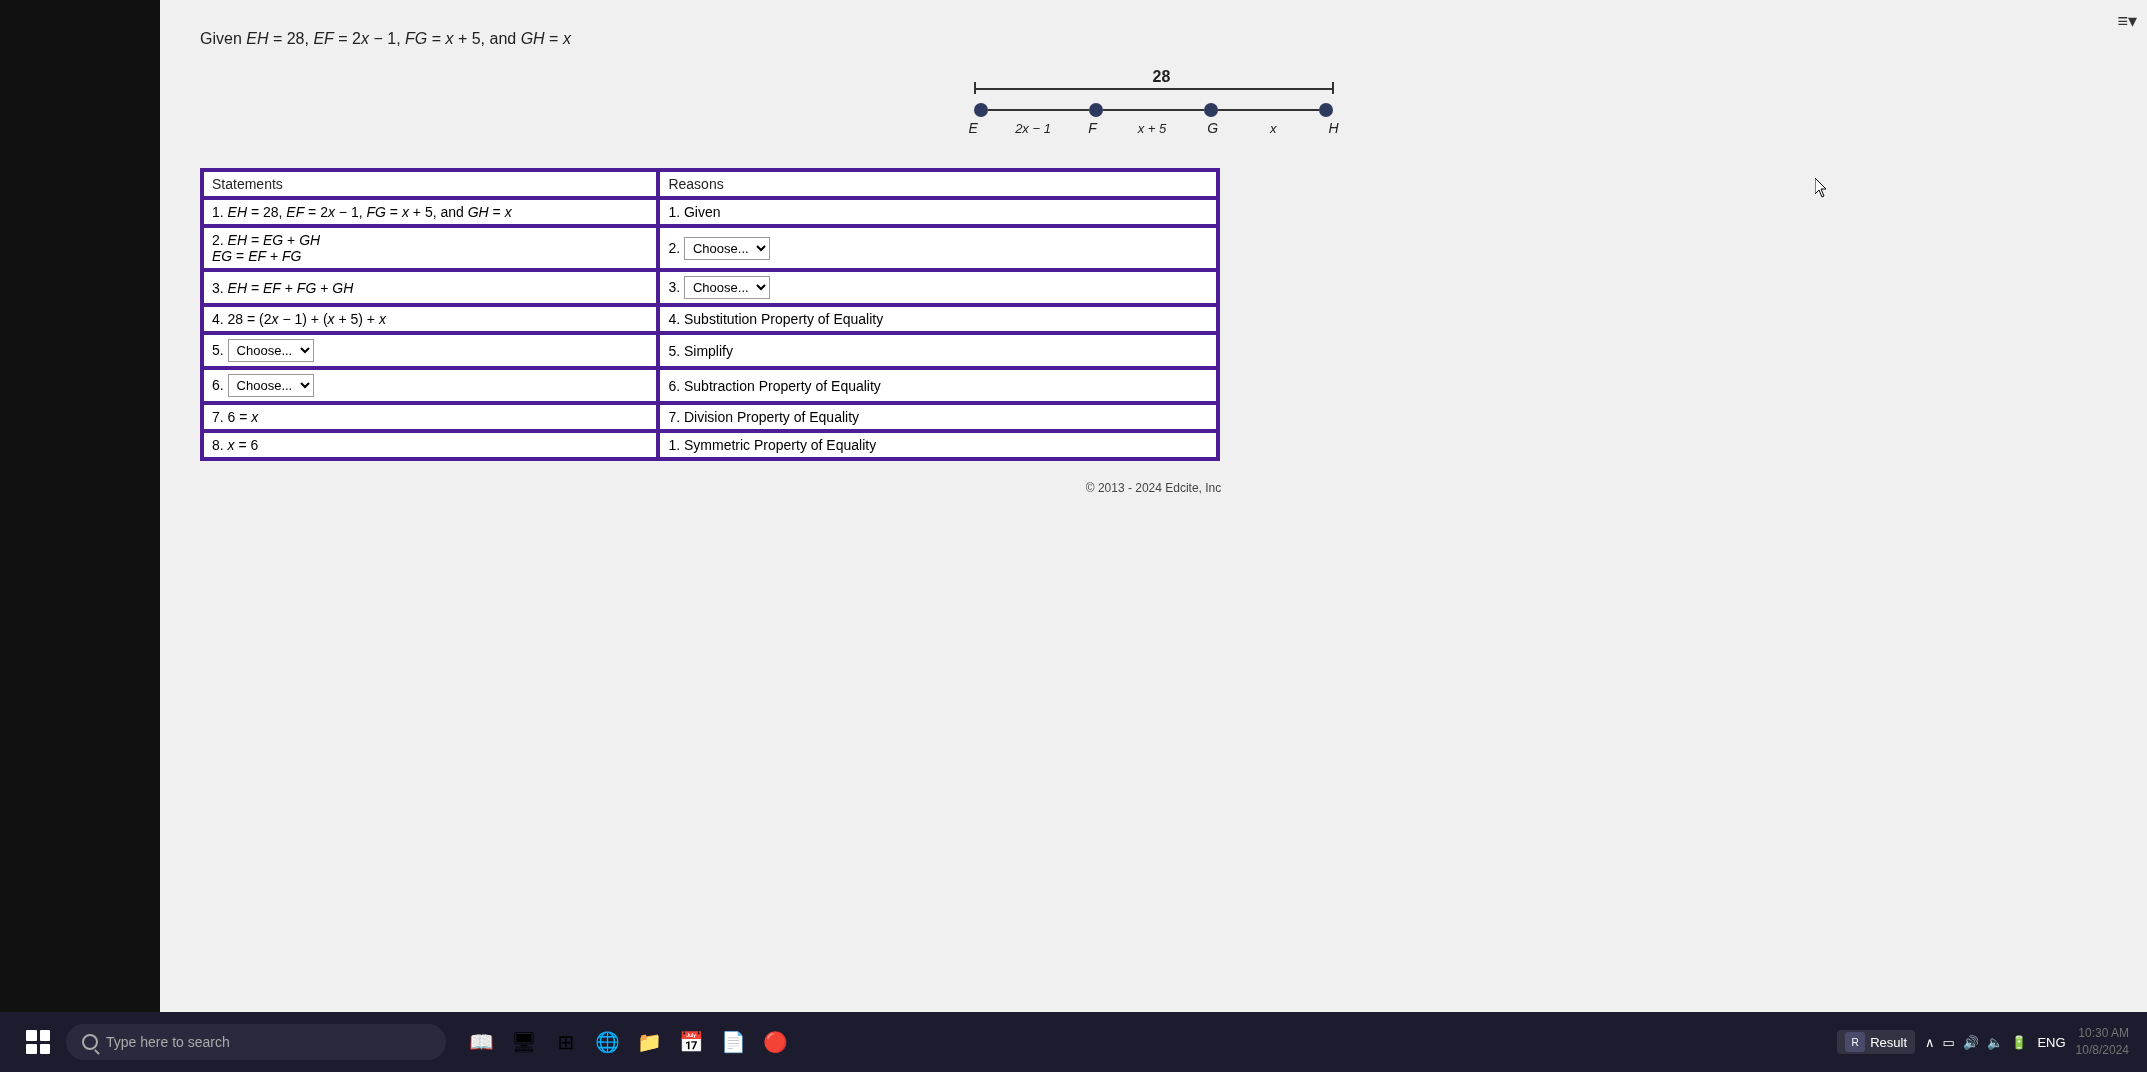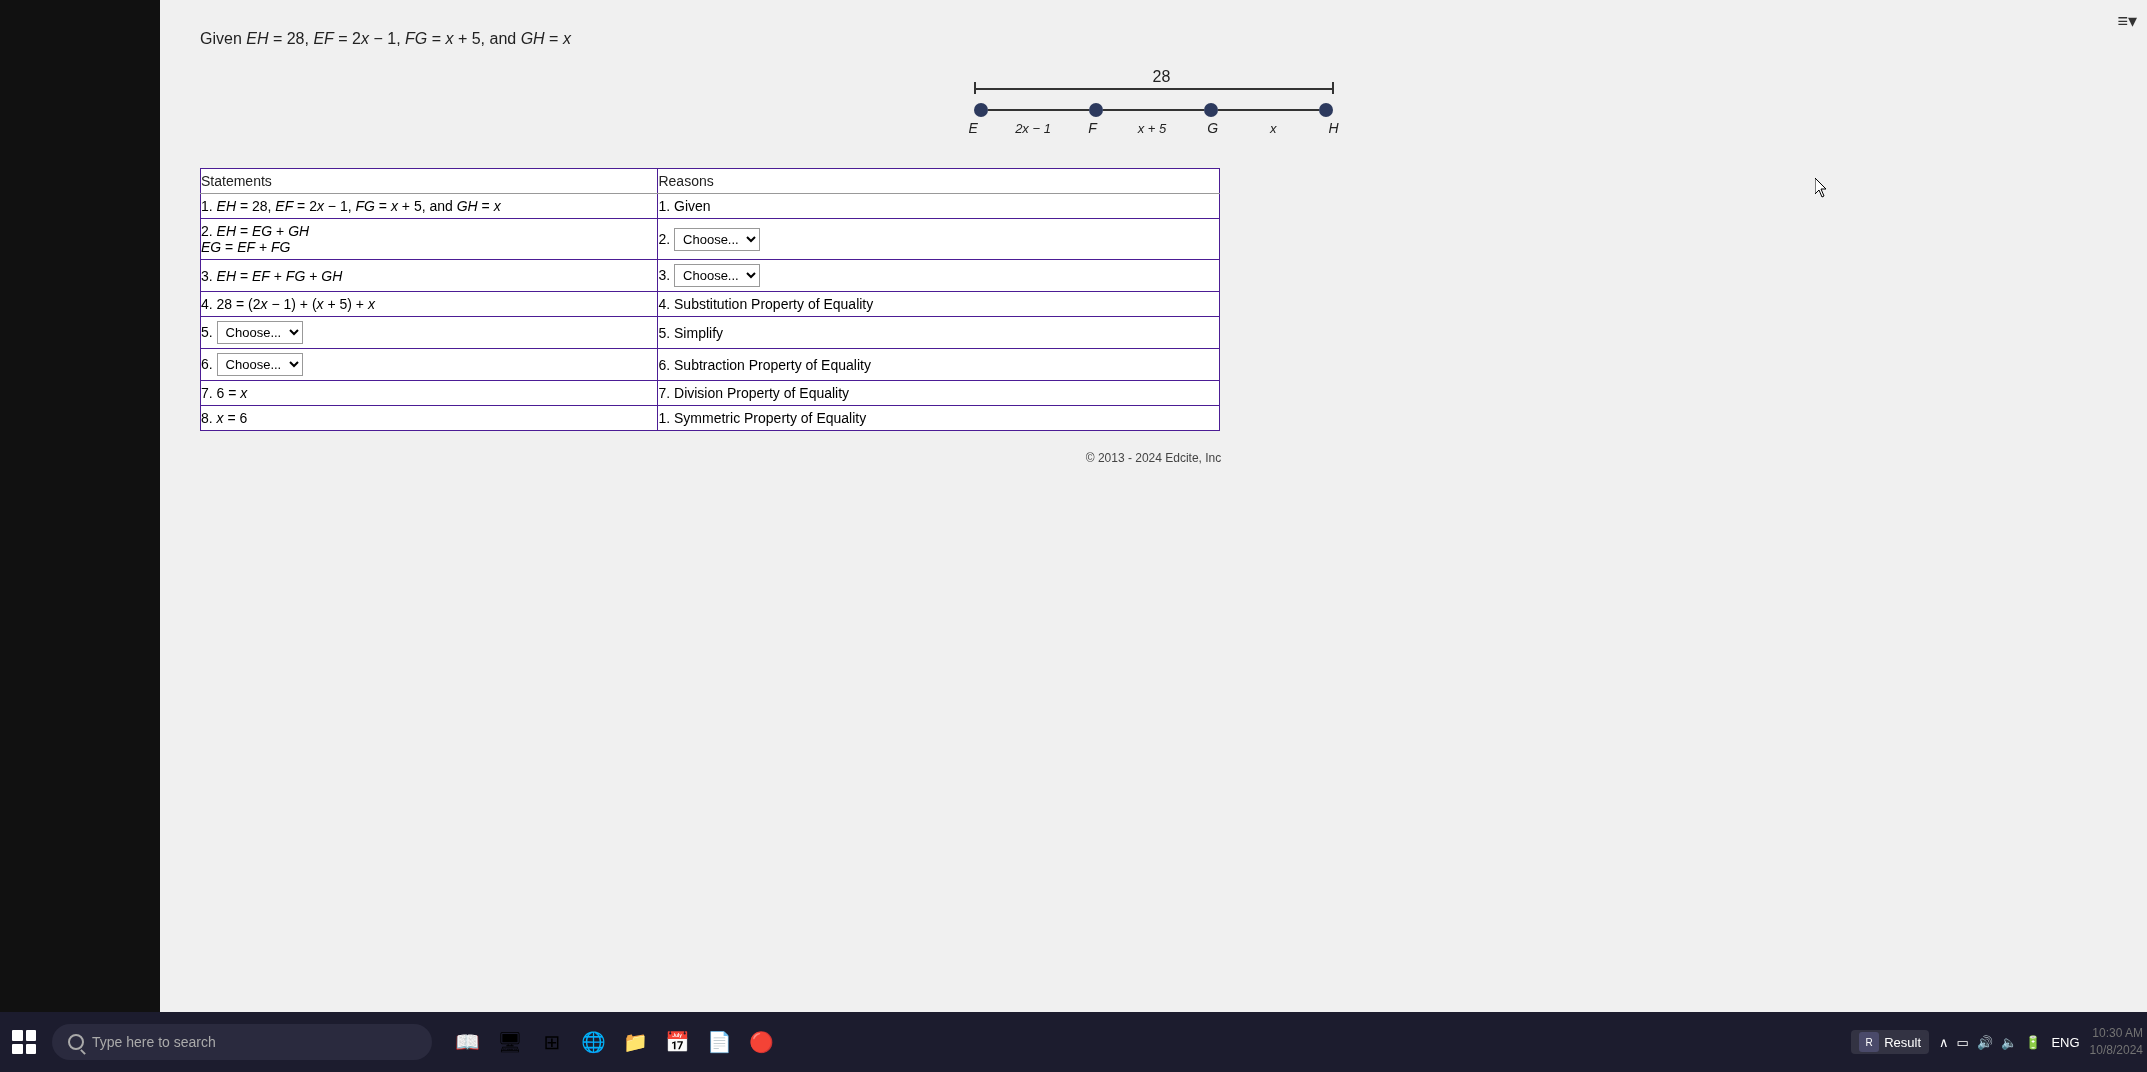--- a/index.html
+++ b/index.html
@@ -61,21 +61,21 @@
       top: 10px;
       left: 30px;
       width: 360px;
       display: flex;
       flex-direction: column;
       align-items: center;
     }
 
     .bracket-label {
       font-size: 16px;
-      font-weight: normal;
+      font-weight: bold;
       color: #222;
       margin-bottom: 2px;
       margin-left: 16px;
     }
 
     .top-line {
       width: 360px;
       height: 2px;
       background: #333;
       position: relative;
@@ -147,22 +147,22 @@
     
     .proof-table {
       width: 1020px;
       border-collapse: collapse;
       margin-top: 10px;
       background: white;
       font-size: 14px;
     }
 
     .proof-table td, .proof-table th {
-      border: 1px solid #4c1d95;
-      padding: 4px 0;
+      border: 4px solid #4c1d95;
+      padding: 4px 8px;
       vertical-align: middle;
     }
 
     .proof-table th {
       background: white;
       font-weight: normal;
       font-size: 14px;
       color: #222;
       text-align: left;
       border-bottom: 1px solid #999;
@@ -205,21 +205,21 @@
     
     .taskbar {
       position: absolute;
       bottom: 0;
       left: 0;
       right: 0;
       height: 60px;
       background: #1c1c2e;
       display: flex;
       align-items: center;
-      padding: 0 4px;
+      padding: 0 18px;
       gap: 8px;
     }
 
     .start-btn {
       width: 40px;
       height: 40px;
       display: flex;
       align-items: center;
       justify-content: center;
       cursor: pointer;

